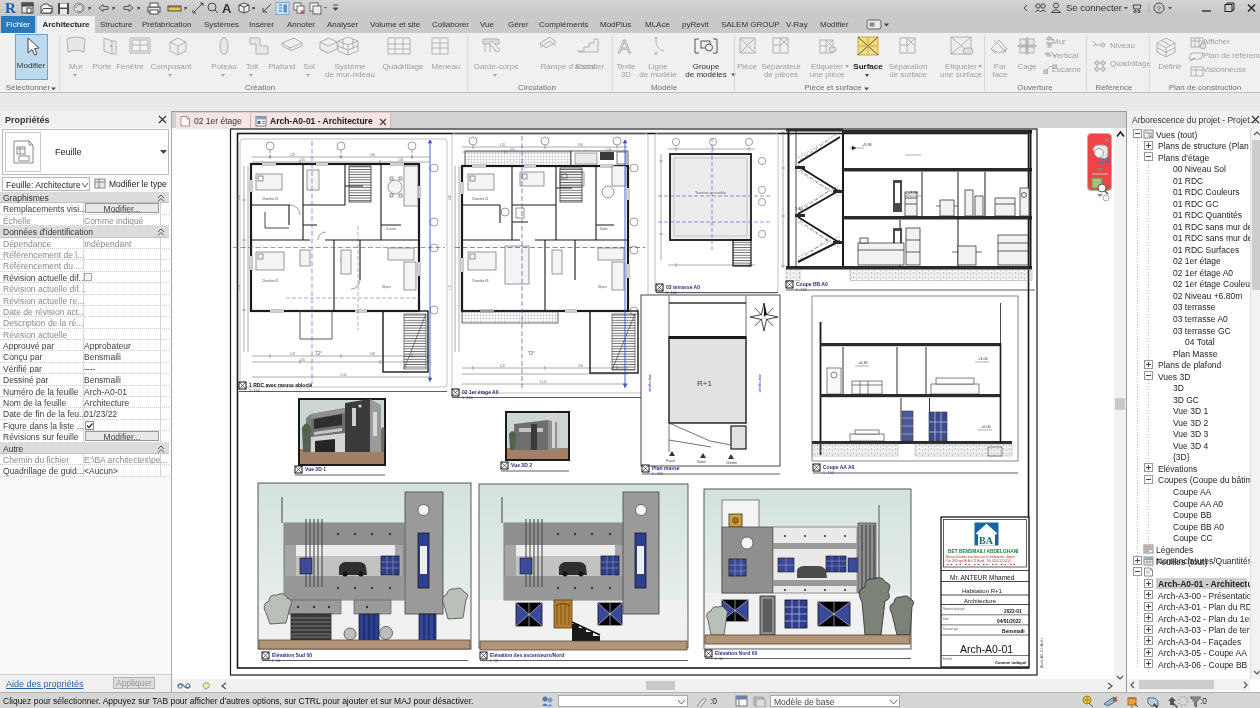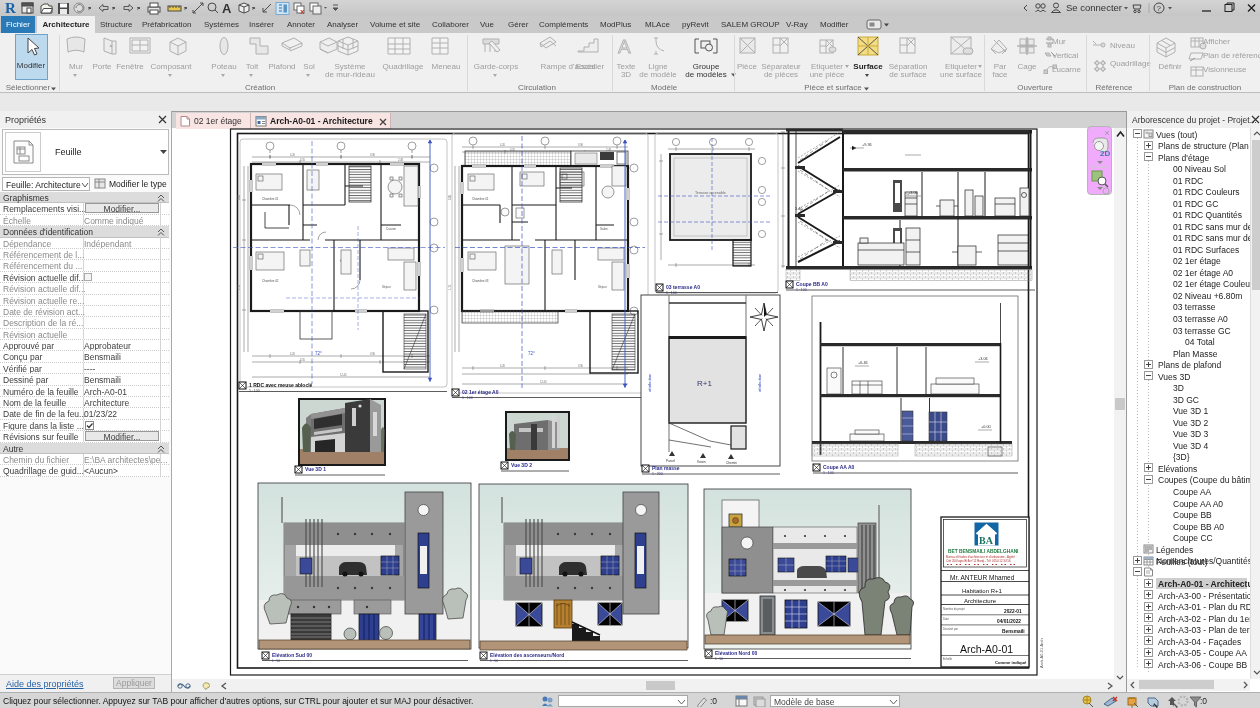--- a/index.html
+++ b/index.html
@@ -403,21 +403,21 @@
   <style>
     .prow{position:relative;height:11.4px;background:#fff;border-bottom:1px dotted #ccc;overflow:hidden;}
     .plab{position:absolute;left:3px;top:1px;font-size:8.5px;color:#3c3c3c;white-space:nowrap;}
     .pval{position:absolute;left:84px;top:1px;font-size:8.5px;color:#3c3c3c;white-space:nowrap;}
     .phead{position:relative;height:11.4px;background:#dcdcdc;border-bottom:1px solid #c2c2c2;}
     .phead span{position:absolute;left:3px;top:1px;font-size:8.5px;color:#333;}
     .pvline{position:absolute;left:83px;top:0;width:1px;height:100%;background:#d5d5d5;}
     .pvline2{position:absolute;left:160px;top:0;width:1px;height:100%;background:#d5d5d5;}
   </style>
 
-  <div class="abs" style="left:0;top:0;width:172px;height:17px;background:#f0f0f0;">
+  <div class="abs" style="left:0;top:0;width:172px;height:17px;background:#f0f0f0;font-weight:bold;">
     <span style="position:absolute;left:5px;top:4px;font-size:9px;color:#333;">Propriétés</span>
     <svg style="position:absolute;left:158px;top:4px" width="9" height="9">
           <path d="M1 1 l7 7 M8 1 l-7 7" stroke="#333" stroke-width="1.2"></path>
         </svg>
   </div>
 
   <div class="abs" style="left:2px;top:18px;width:167px;height:46px;background:#fff;border:1px solid #bbb;">
     <div style="position:absolute;left:2px;top:2px;width:36px;height:40px;border:1px solid #ccc;background:#fdfdfd;">
       <svg width="34" height="38">
             <g stroke="#8a8a8a" fill="none">
@@ -1450,21 +1450,21 @@
           </g>
       <path d="M31 2 a2.5 2.5 0 0 1 0 5 l-1.2 1.6 -1.2 -1.6 a2.5 2.5 0 0 1 2.4 -5" fill="#f5e9b0" stroke="#8a8a5a" stroke-width="0.8"></path>
       <path d="M50 2 l-4 3 4 3" stroke="#555" fill="none" stroke-width="1.3"></path>
     </svg>
     <div style="position:absolute;left:474px;top:2px;width:29px;height:9px;background:#c9c9c9;"></div>
     <svg style="position:absolute;left:934px;top:3px" width="8" height="8">
           <path d="M2 1 l4 3 -4 3" stroke="#555" fill="none" stroke-width="1.2"></path>
         </svg>
   </div>
 
-  <div class="abs" style="left:915px;top:15px;width:25px;height:69px;background:#f0abfc;border:1px solid #b5b5b5;border-radius:4px;">
+  <div class="abs" style="left:915px;top:22px;width:25px;height:58px;background:#ef4444;border:1px solid #b5b5b5;border-radius:4px;">
     <svg width="23" height="69">
       <path d="M17 4 l4 4 M21 4 l-4 4" stroke="#999" stroke-width="0.8"></path>
       <g transform="translate(3,10)">
             <path d="M2 6 q0 -5 6 -5 h4 q5 0 5 5 v4 q0 5 -5 5 h-1" fill="#e8e8e8" stroke="#9a9a9a"></path>
             <circle cx="8" cy="9" r="4.5" fill="#f5f5f5" stroke="#9a9a9a"></circle>
             <text x="9" y="19" font-size="8" font-weight="bold" fill="#3a7ab8">2D</text>
           </g>
       <path d="M9 34 l3 3 3 -3" fill="#888"></path>
       <path d="M4 40 h16" stroke="#ccc"></path>
       <g transform="translate(4,44)">

